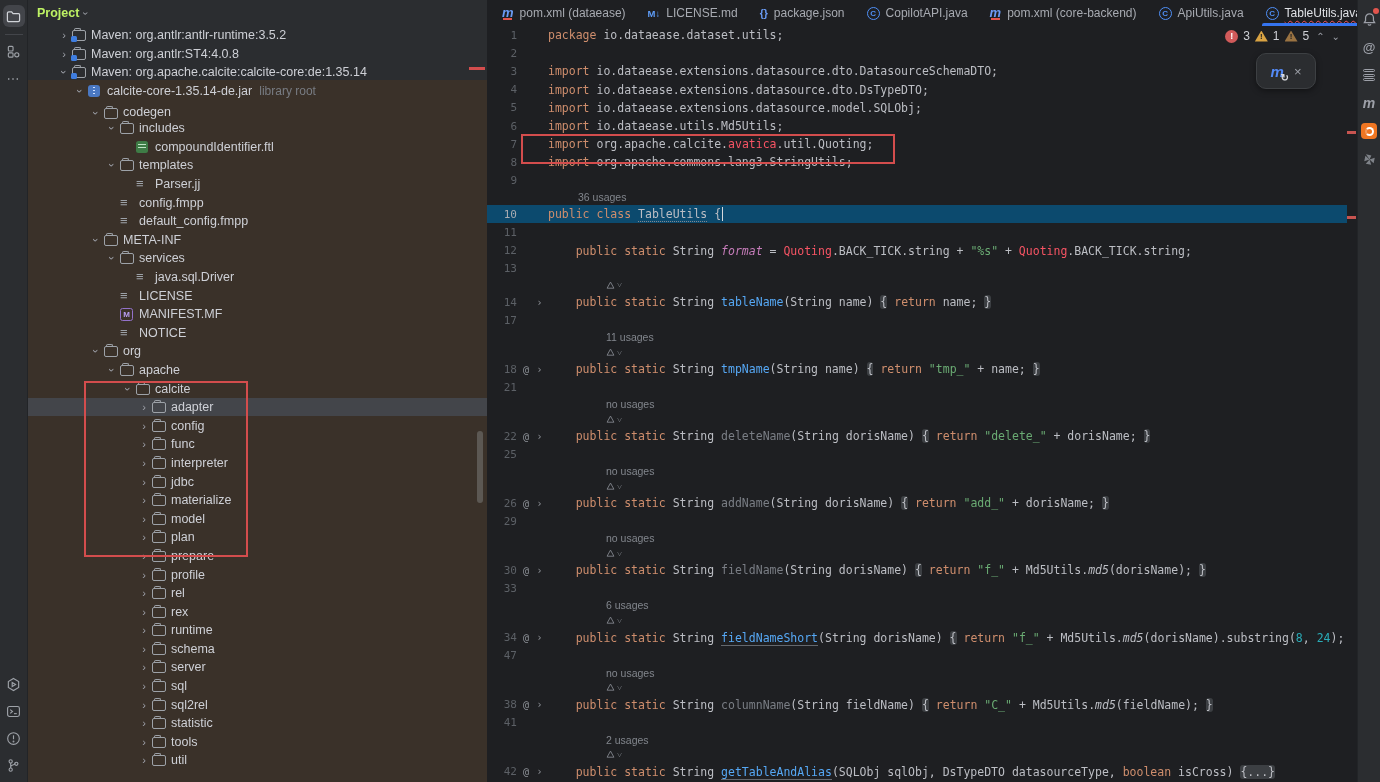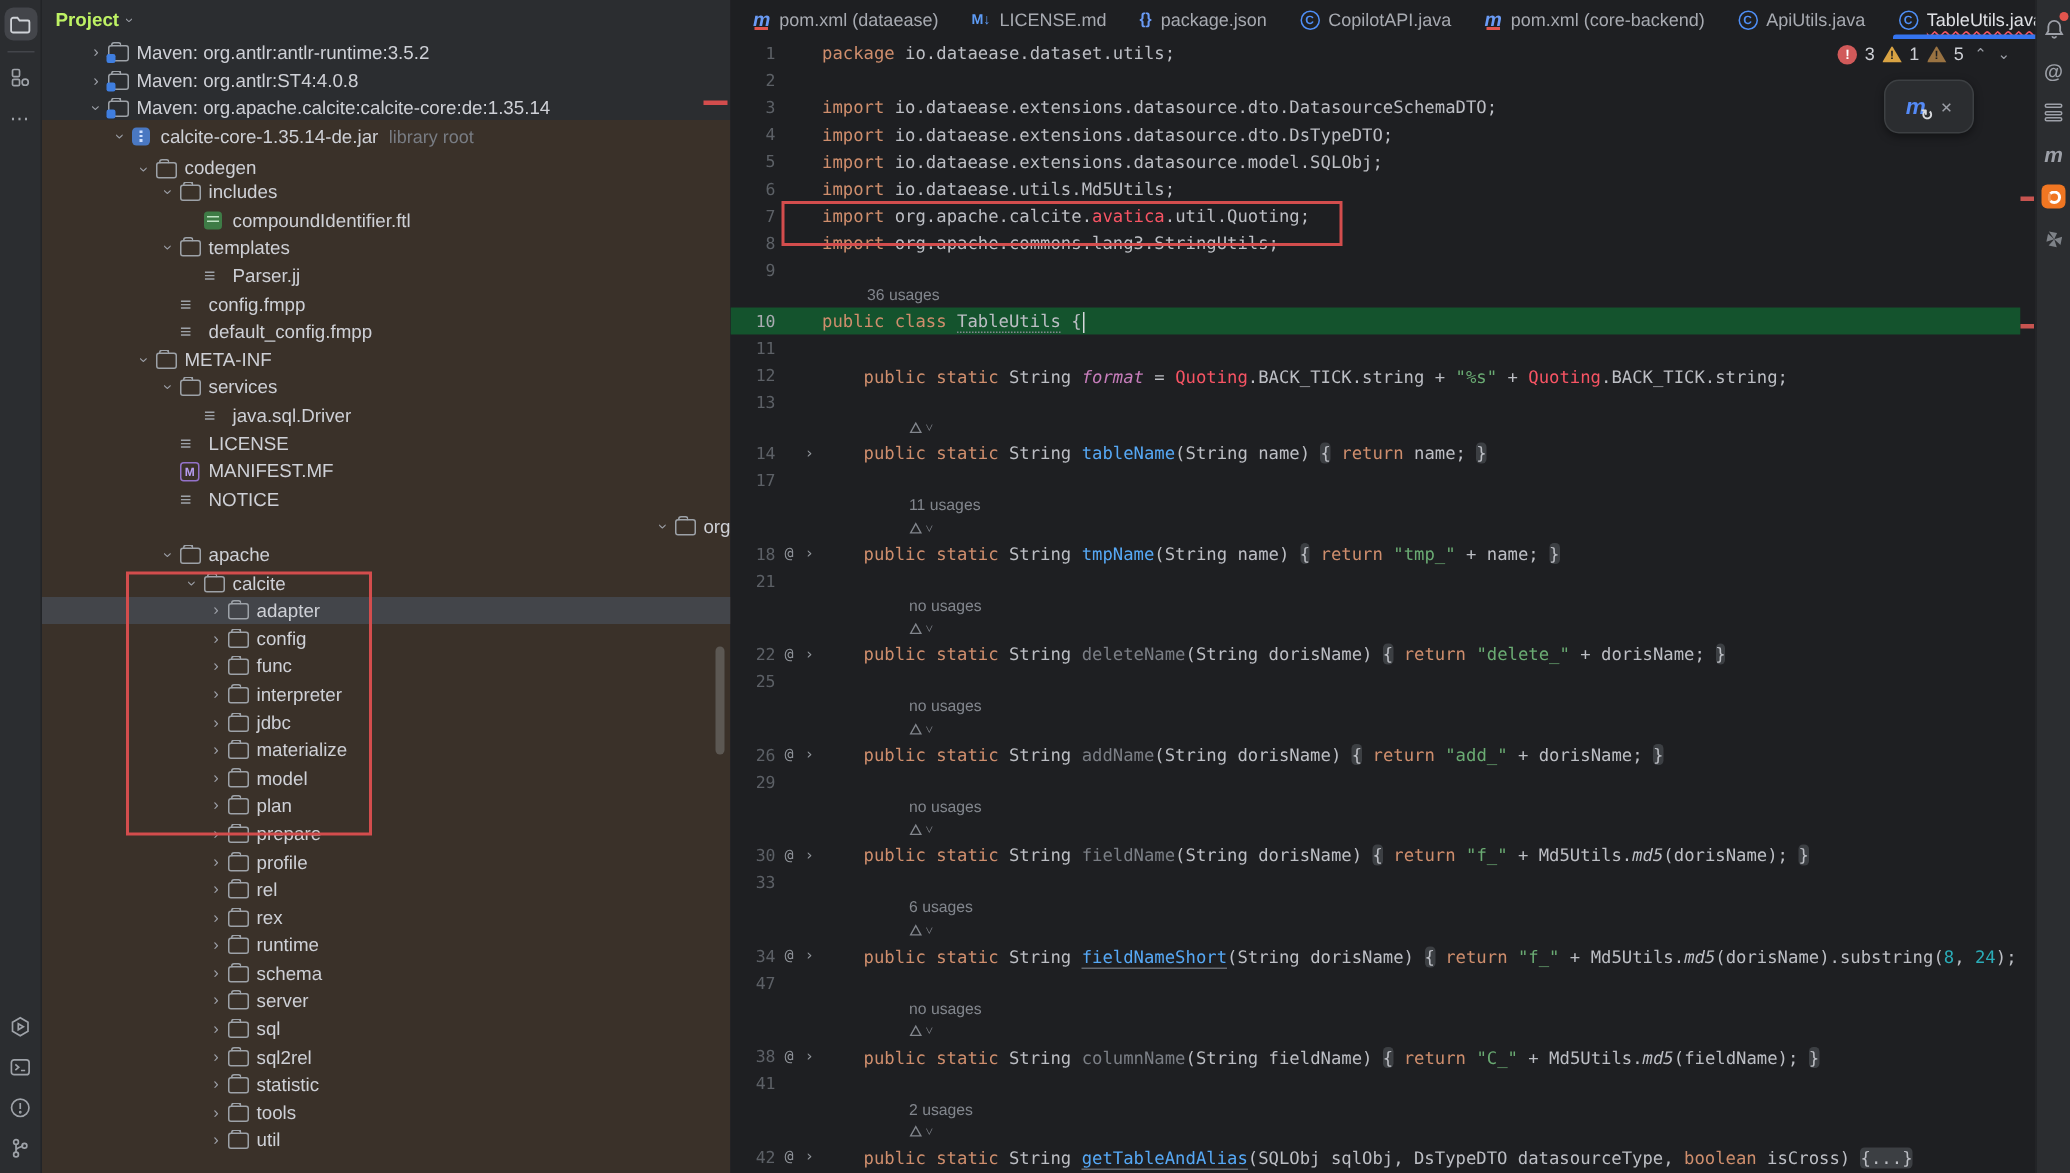--- a/index.html
+++ b/index.html
@@ -60,21 +60,21 @@
   .tic-md{color:#5e9cf7;font-size:9.5px;font-weight:700;}
   .tic-json{color:#6a9bf5;font-size:10.5px;font-weight:700;}
   .tic-class{width:13px;height:13px;border-radius:50%;border:1.6px solid #4f8ff7;color:#4f8ff7;
       font-size:8px;font-weight:700;display:flex;align-items:center;justify-content:center;box-sizing:border-box;}
   
   #code{position:absolute;left:0;top:26px;right:11px;bottom:0;overflow:hidden;
         font-family:"DejaVu Sans Mono",monospace;font-size:11.5px;}
   .crow{display:flex;align-items:center;height:18.2px;white-space:pre;}
   .crow.short{height:15.4px;}
   .crow.icr{height:15.3px;}
-  .crow.cur{background:#14532d;}
+  .crow.cur{background:#0c4a6e;}
   .gn{width:30px;flex:none;text-align:right;color:#5c6066;font-size:11px;padding-right:2px;}
   .crow.cur .gn{color:#a9acb2;}
   .ga{width:14px;flex:none;text-align:center;color:#8f9399;font-size:10px;}
   .gf{width:13px;flex:none;color:#8f9399;font-size:10px;text-align:center;}
   .ctext{padding-left:2px;}
   .usg{margin-left:59px;color:#82868d;font-size:10.5px;font-family:"Liberation Sans",sans-serif;}
   .usg.pad,.ail.pad{margin-left:87px;}
   .ail{margin-left:59px;color:#82868d;font-size:9px;display:flex;align-items:center;gap:2px;}
   
   .kw{color:#cf8e6d;} .d{color:#bcbec4;} .st{color:#6aab73;} .nu{color:#2aacb8;}
@@ -292,21 +292,21 @@
         </span>
         <span class="tlabel">MANIFEST.MF</span>
       </div>
       <div class="trow" style="padding-left: 77px;">
         <span class="tchev"></span>
         <span class="tico">
           <span class="ti ti-list">≡</span>
         </span>
         <span class="tlabel">NOTICE</span>
       </div>
-      <div class="trow" style="padding-left: 61px; justify-content: flex-end;">
+      <div class="trow" style="padding-left: 61px;">
         <span class="tchev"><span class="rt">›</span></span>
         <span class="tico">
           <span class="ti ti-folder"></span>
         </span>
         <span class="tlabel">org</span>
       </div>
       <div class="trow" style="padding-left: 77px;">
         <span class="tchev"><span class="rt">›</span></span>
         <span class="tico">
           <span class="ti ti-folder"></span>

